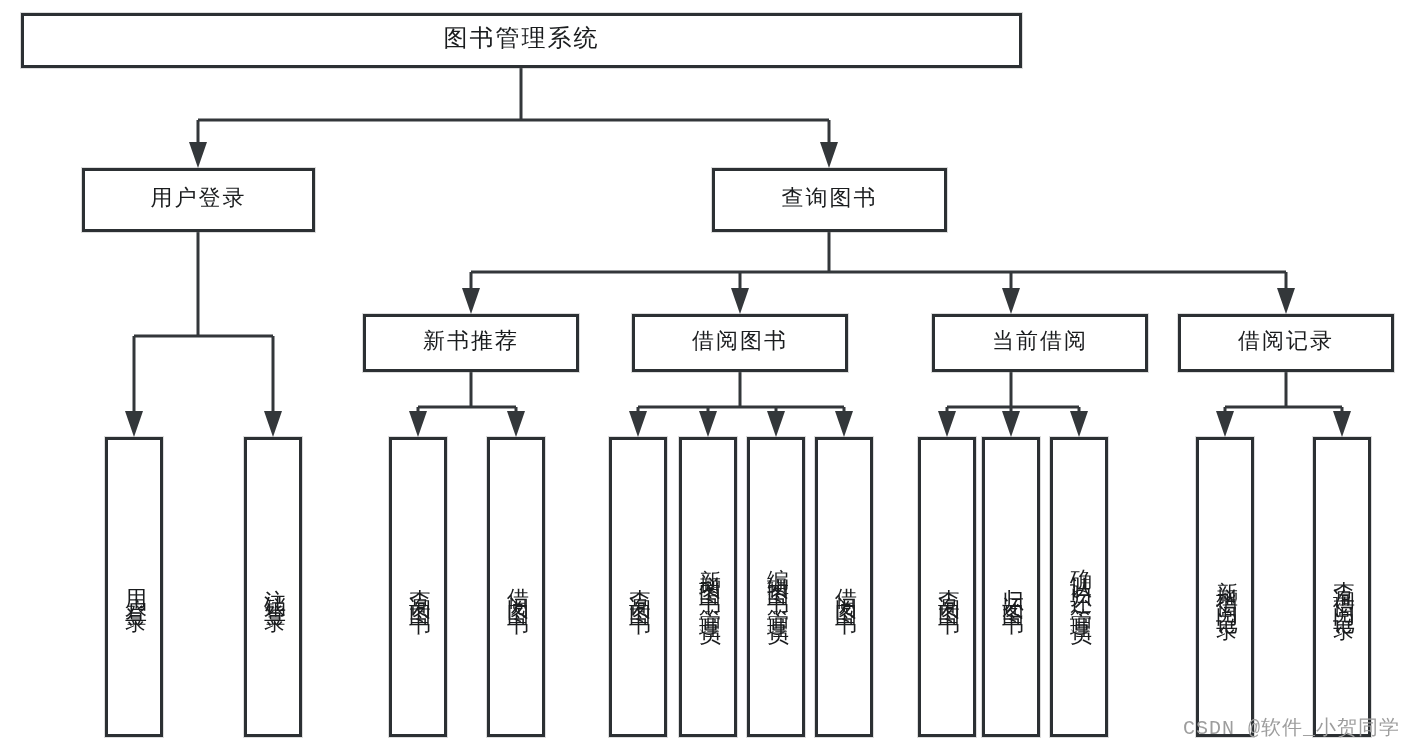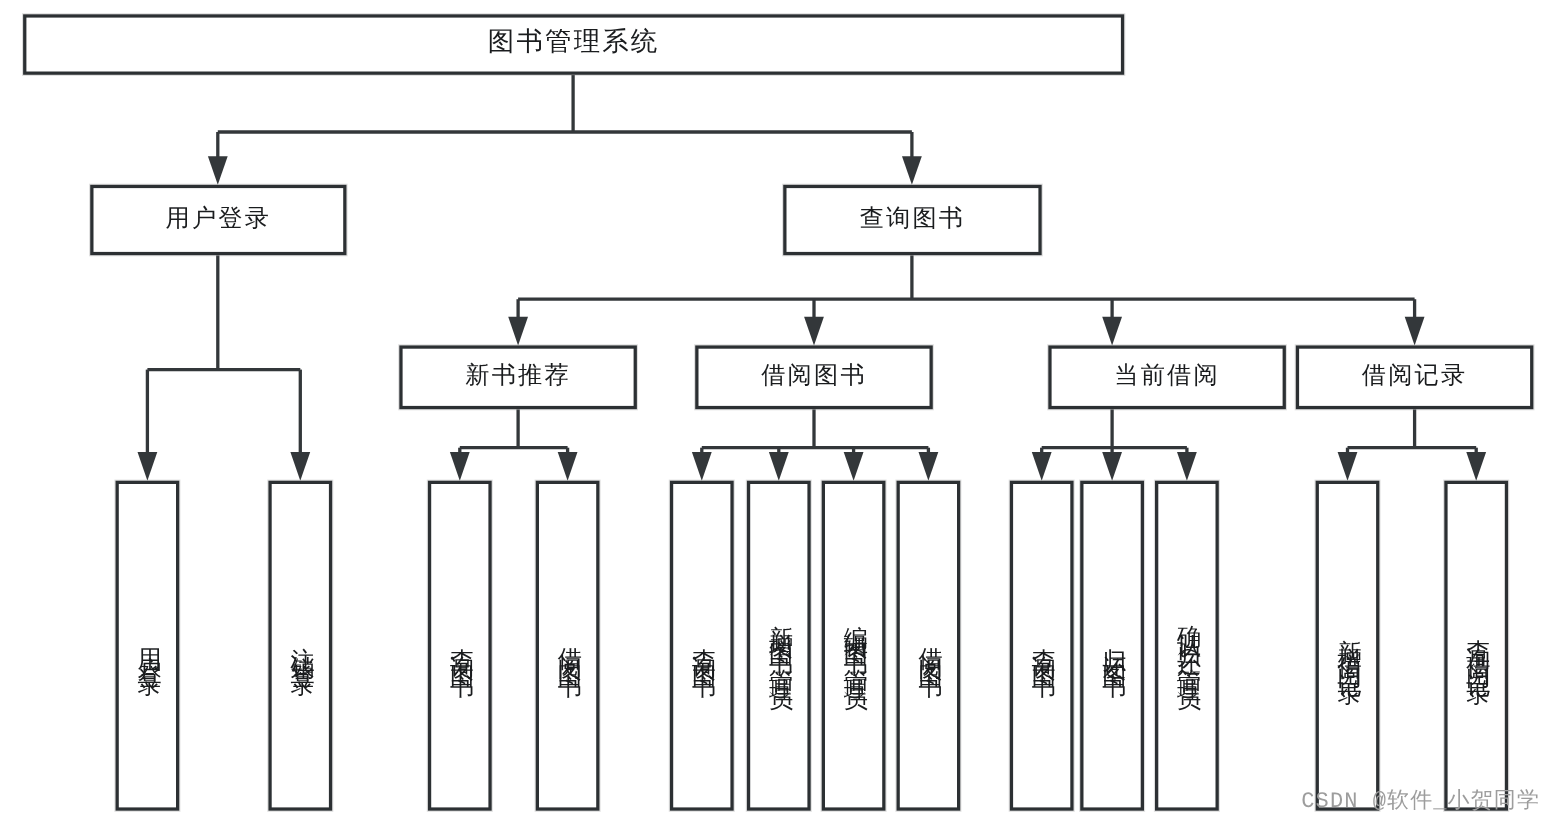--- a/index.html
+++ b/index.html
@@ -134,21 +134,21 @@
   <div class="box" style="left:712px;top:168px;width:235px;height:64px">
     <span>查询图书</span>
   </div>
 
   <div class="box" style="left:363px;top:314px;width:216px;height:58px">
     <span>新书推荐</span>
   </div>
   <div class="box" style="left:632px;top:314px;width:216px;height:58px">
     <span>借阅图书</span>
   </div>
-  <div class="box" style="left:953px;top:314px;width:216px;height:58px">
+  <div class="box" style="left:932px;top:314px;width:216px;height:58px">
     <span>当前借阅</span>
   </div>
   <div class="box" style="left:1178px;top:314px;width:216px;height:58px">
     <span>借阅记录</span>
   </div>
 
   <div class="box v" style="left:105px;top:437px;width:58px;height:300px">
     <span>用户登录</span>
   </div>
   <div class="box v" style="left:244px;top:437px;width:58px;height:300px">

